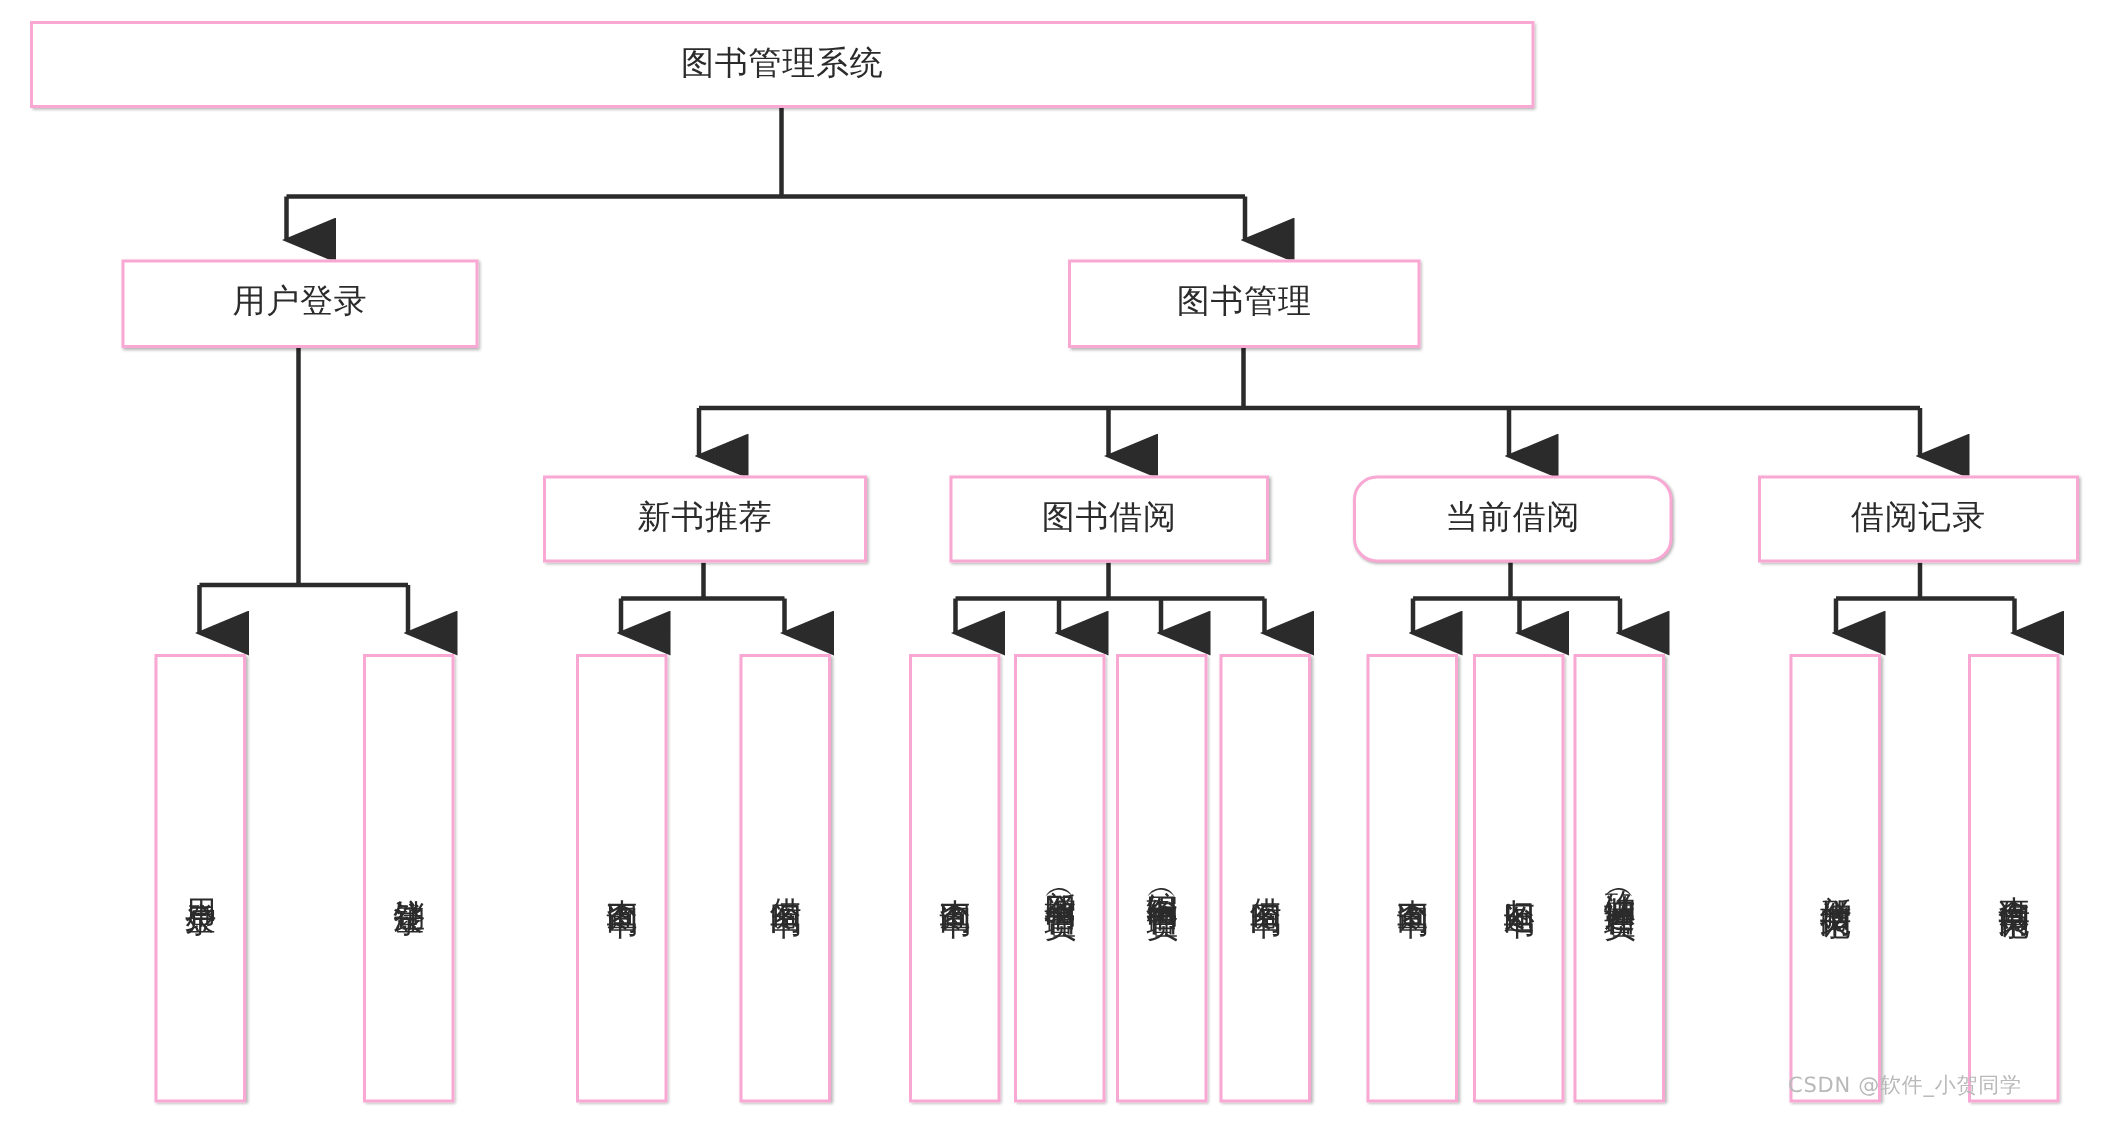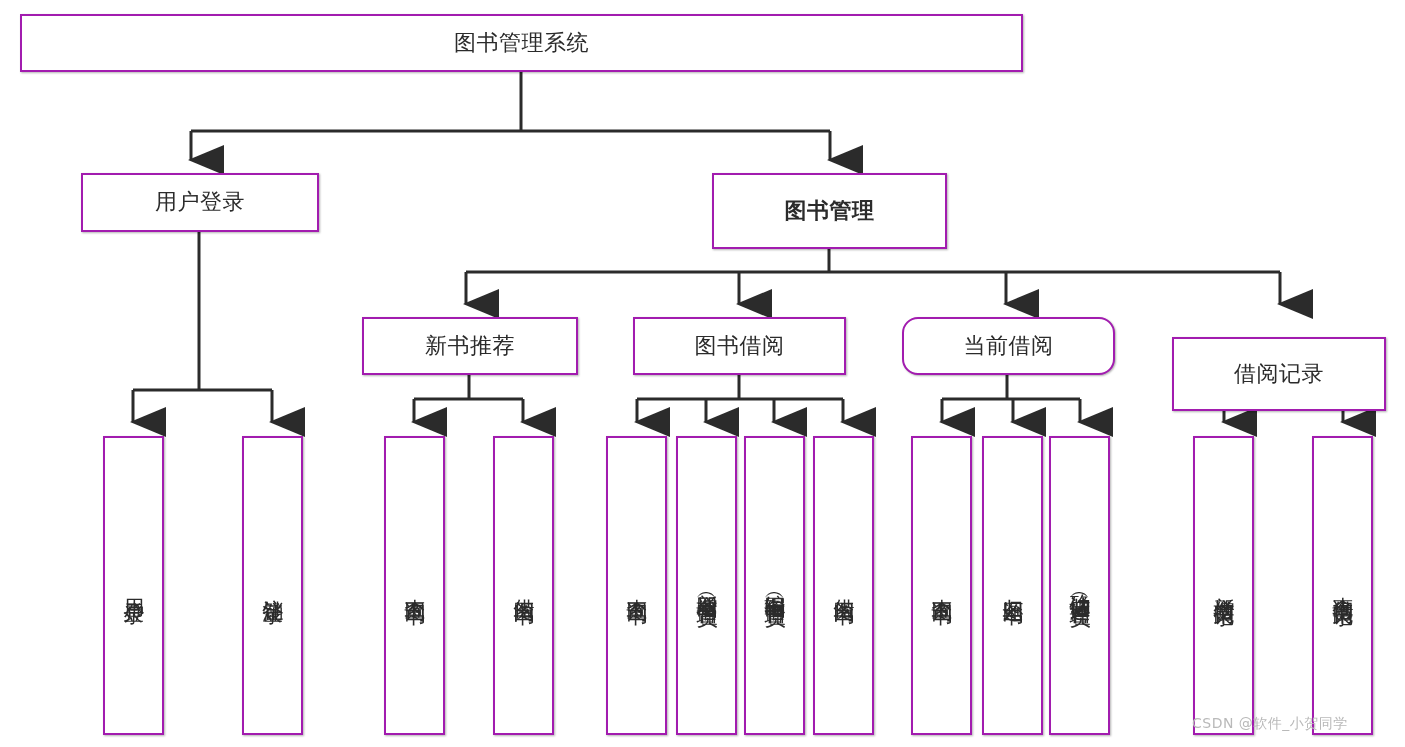--- a/index.html
+++ b/index.html
@@ -23,21 +23,21 @@
     left: 0;
     top: 0;
     width: 1405px;
     height: 747px;
     pointer-events: none;
   }
   .node {
     position: absolute;
     box-sizing: border-box;
     background: #ffffff;
-    border: 2px solid #a21caf;
+    border: 2px solid #f9a8d4;
     display: flex;
     align-items: center;
     justify-content: center;
     box-shadow: 1px 1px 2px rgba(0,0,0,0.30);
   }
   .node .label {
     color: #2b2b2b;
     text-align: center;
     line-height: 1.12;
     letter-spacing: 0.5px;
@@ -130,37 +130,37 @@
   </svg>
 
   <div class="node root horiz" style="left:20px; top:14px; width:1003px; height:58px;">
     <span class="label">图书管理系统</span>
   </div>
 
   <div class="node horiz" style="left:81px; top:173px; width:238px; height:59px;">
     <span class="label">用户登录</span>
   </div>
 
-  <div class="node horiz" style="left:712px; top:173px; width:235px; height:76px;font-weight:bold;">
+  <div class="node horiz" style="left:712px; top:173px; width:235px; height:59px;">
     <span class="label">图书管理</span>
   </div>
 
   <div class="node horiz" style="left:362px; top:317px; width:216px; height:58px;align-items:center;">
     <span class="label">新书推荐</span>
   </div>
 
   <div class="node horiz" style="left:633px; top:317px; width:213px; height:58px;">
     <span class="label">图书借阅</span>
   </div>
 
   <div class="node horiz" style="left:902px; top:317px; width:213px; height:58px;border-radius:16px;">
     <span class="label">当前借阅</span>
   </div>
 
-  <div class="node horiz" style="left:1172px; top:317px; width:214px; height:74px;margin-top:20px;">
+  <div class="node horiz" style="left:1172px; top:317px; width:214px; height:58px;">
     <span class="label">借阅记录</span>
   </div>
 
   <div class="node vert" style="left:103px; top:436px; width:61px; height:299px;">
     <span class="label">用户登录</span>
   </div>
 
   <div class="node vert" style="left:242px; top:436px; width:61px; height:299px;">
     <span class="label">注销登录</span>
   </div>

